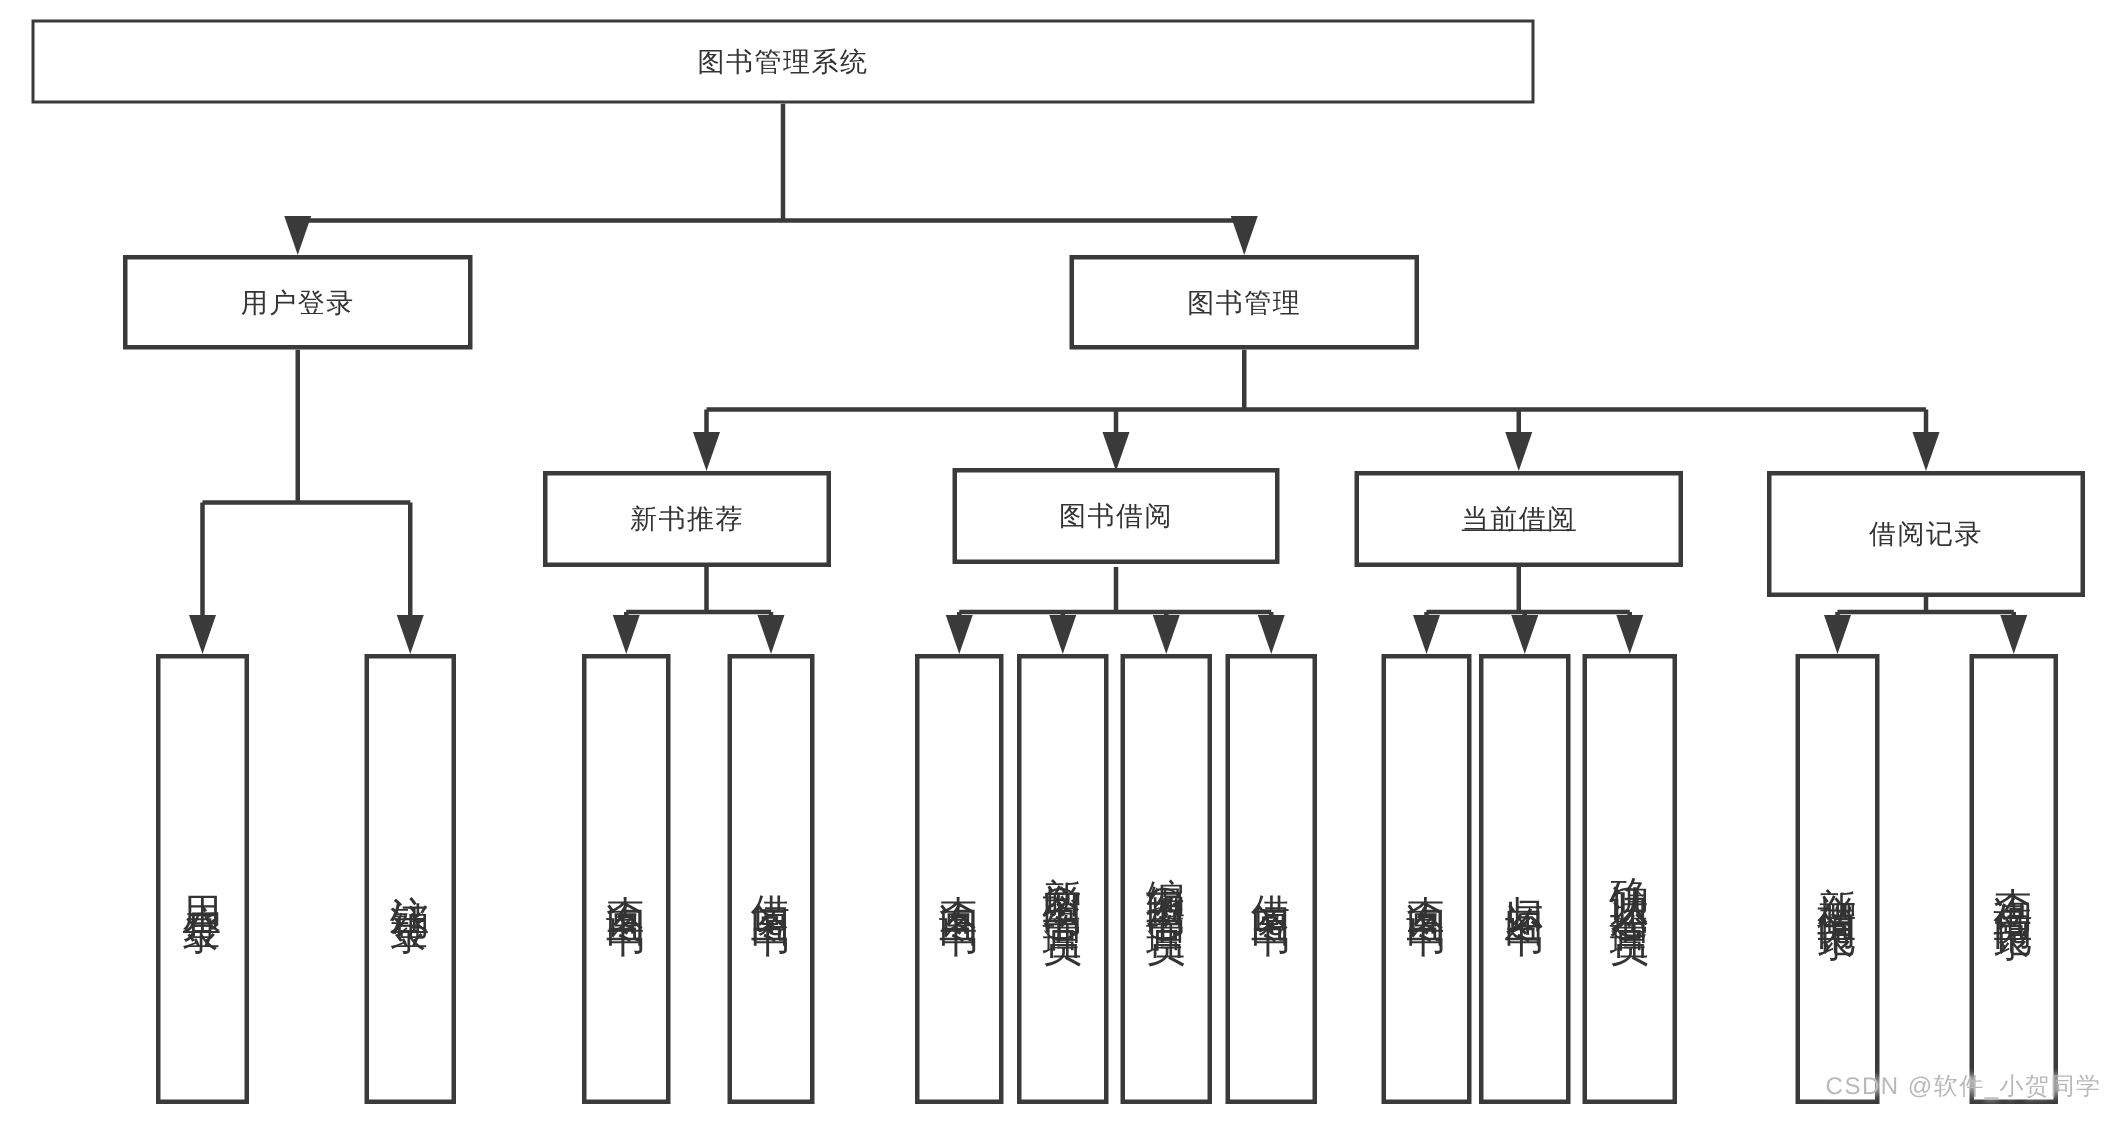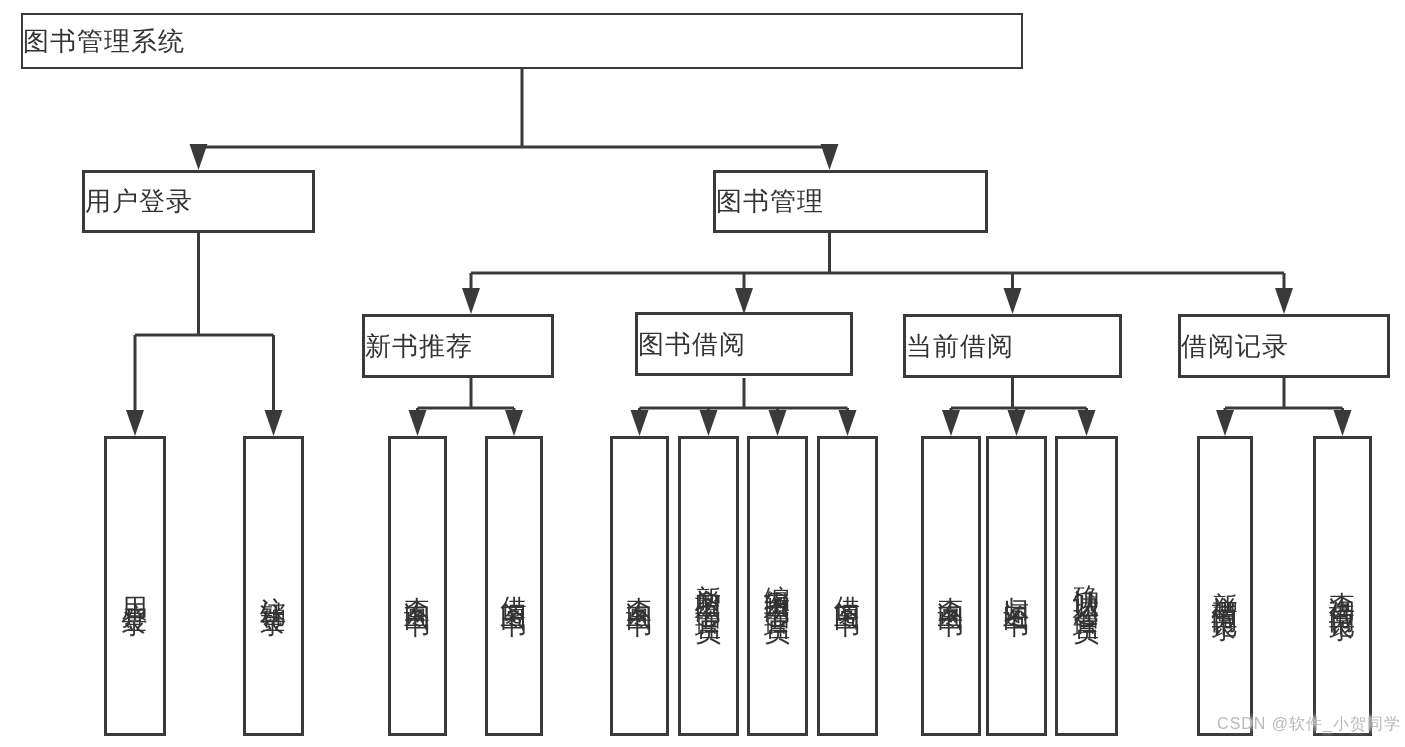--- a/index.html
+++ b/index.html
@@ -15,22 +15,22 @@
     width:1405px;height:747px;
     background:var(--bg);
     overflow:hidden;
   }
   #connectors{position:absolute;left:0;top:0;width:1405px;height:747px;}
   .hbox{
     position:absolute;
     box-sizing:border-box;
     border:3px solid var(--line);
     background:#fff;
-    display:flex;align-items:center;justify-content:flex-start;
-    font-size:26px;color:var(--text);
+    display:flex;align-items:center;justify-content:center;
+    font-size:18px;color:var(--text);
     letter-spacing:1px;
     white-space:nowrap;
   }
   .hbox.root{border-width:2px;}
   .vbox{
     position:absolute;
     top:436px;height:300px;
     box-sizing:border-box;
     border:3px solid var(--line);
     background:#fff;
@@ -89,34 +89,34 @@
       <polygon points="1333.5,410 1351.5,410 1342.5,436" fill="#3a3a3a"></polygon>
     </svg>
 
   <div class="hbox root" style="left:21px;top:13px;width:1002px;height:56px;">
     <span>图书管理系统</span>
   </div>
 
   <div class="hbox" style="left:82px;top:170px;width:233px;height:63px;">
     <span>用户登录</span>
   </div>
-  <div class="hbox" style="left:713px;top:170px;width:275px;height:63px;">
+  <div class="hbox" style="left:713px;top:170px;width:233px;height:63px;">
     <span>图书管理</span>
   </div>
 
   <div class="hbox" style="left:362px;top:314px;width:192px;height:64px;">
     <span>新书推荐</span>
   </div>
   <div class="hbox" style="left:635px;top:312px;width:218px;height:64px;">
     <span>图书借阅</span>
   </div>
-  <div class="hbox" style="left:903px;top:314px;width:219px;height:64px;">
+  <div class="hbox" style="left:903px;top:314px;width:219px;height:64px;text-decoration:underline;">
     <span>当前借阅</span>
   </div>
-  <div class="hbox" style="left:1178px;top:314px;width:212px;height:64px;">
+  <div class="hbox" style="left:1178px;top:314px;width:212px;height:84px;">
     <span>借阅记录</span>
   </div>
 
   <div class="vbox" style="left:104px;width:62px;">
     <span class="vtext">用户登录</span>
   </div>
   <div class="vbox" style="left:243px;width:61px;">
     <span class="vtext">注销登录</span>
   </div>
 

